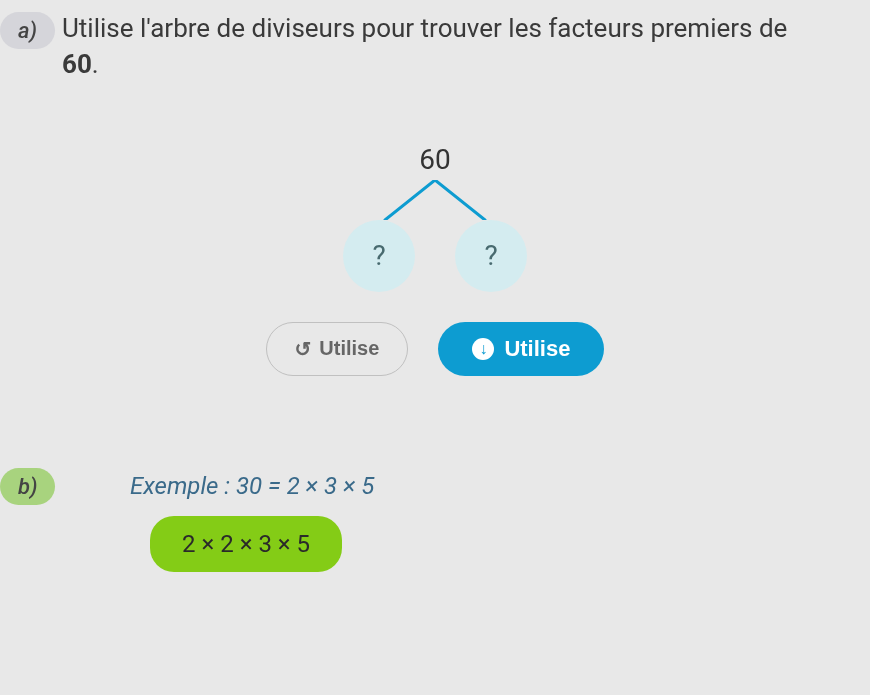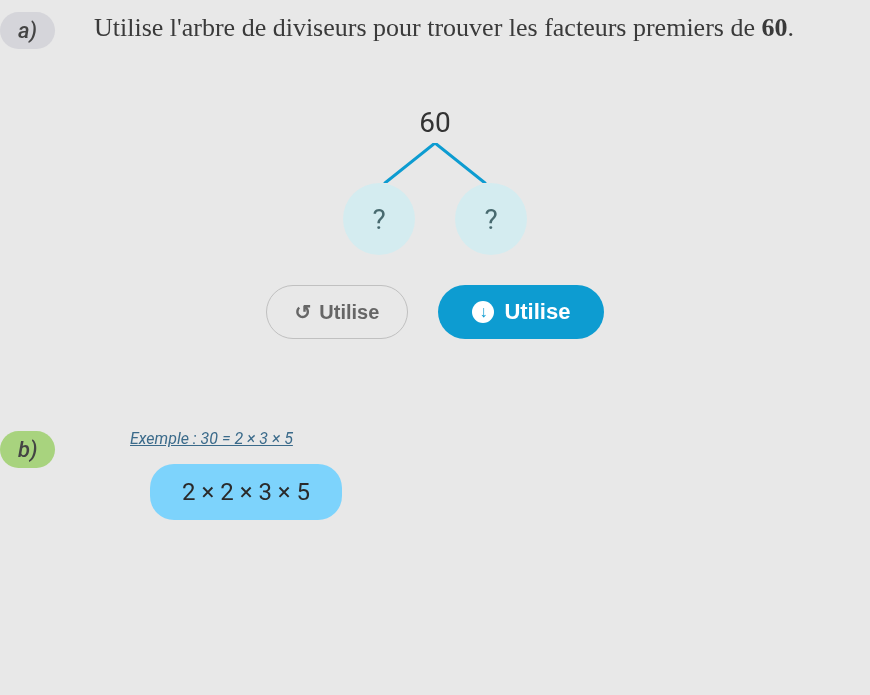--- a/index.html
+++ b/index.html
@@ -29,35 +29,34 @@
       font-size: 22px;
       color: #444;
       position: absolute;
       left: 0;
       top: 12px;
     }
     .question-label.green {
       background: #a8d37e;
     }
     .question-text {
-      margin-left: 94px;
+      margin-left: 62px;
       font-size: 26px;
       line-height: 1.4;
       color: #3a3a3a;
-      font-family: Liberation Serif, serif;
     }
     .question-text .bold {
       font-weight: 700;
     }
     .example-line {
       margin-left: 130px;
       color: #3a6a8a;
       font-style: italic;
-      font-size: 16px;
-      text-decoration: underline;
+      font-size: 24px;
+      margin-top: 6px;
     }
     .tree-container {
       margin: 30px 0 20px 0;
       display: flex;
       flex-direction: column;
       align-items: center;
     }
     .tree-root {
       font-size: 28px;
       color: #333;
@@ -133,21 +132,21 @@
       align-items: center;
       justify-content: center;
       color: #0d9cd1;
       font-weight: 900;
       font-size: 16px;
     }
     .answer-box {
       margin-left: 150px;
       margin-top: 16px;
       display: inline-block;
-      background: #7dd3fc;
+      background: #84cc16;
       border-radius: 24px;
       padding: 14px 32px;
       font-size: 24px;
       color: #2a2a2a;
     }
     .spacer {
       height: 80px;
     }
   </style>
 </head>

